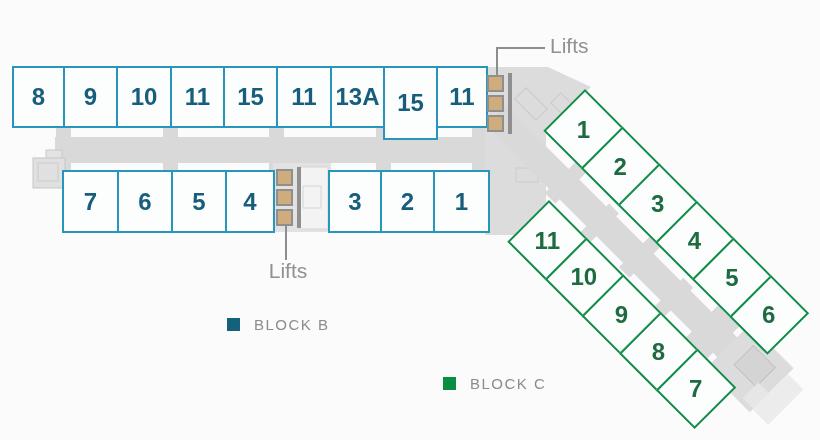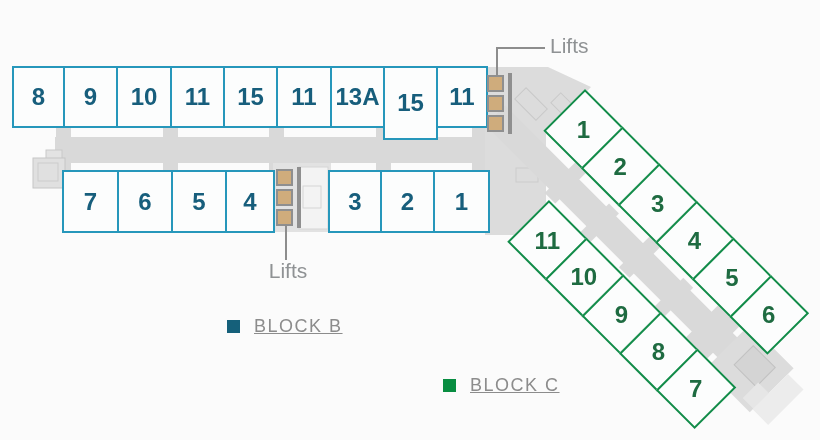--- a/index.html
+++ b/index.html
@@ -24,21 +24,21 @@
   .lift-stack{position:absolute;z-index:3;display:flex;flex-direction:column;gap:3px;
               padding:2px 4px 2px 0;border-right:4px solid var(--lift-frame);}
   .lift-cell{width:17px;height:17px;background:var(--lift-fill);
              border:2px solid var(--lift-frame);box-sizing:border-box;}
   
   .lifts-label{position:absolute;z-index:4;color:var(--label-gray);font-size:21px;}
   .leader{position:absolute;background:#8d8d8d;z-index:3;}
   
   .legend-item{position:absolute;z-index:4;display:flex;align-items:center;gap:14px;}
   .legend-swatch{width:13px;height:13px;display:inline-block;}
-  .legend-text{color:var(--legend-text);font-size:18px;letter-spacing:1.5px;text-decoration:underline;}
+  .legend-text{color:var(--legend-text);font-size:15px;letter-spacing:1.5px;}
   .detail{position:absolute;box-sizing:border-box;}
 </style>
 </head>
 <body>
 
 <div class="stage">
 
   <svg class="underlay" width="820" height="440">
 
     <rect x="55" y="137" width="431" height="26" fill="#d9d9d9"></rect>

